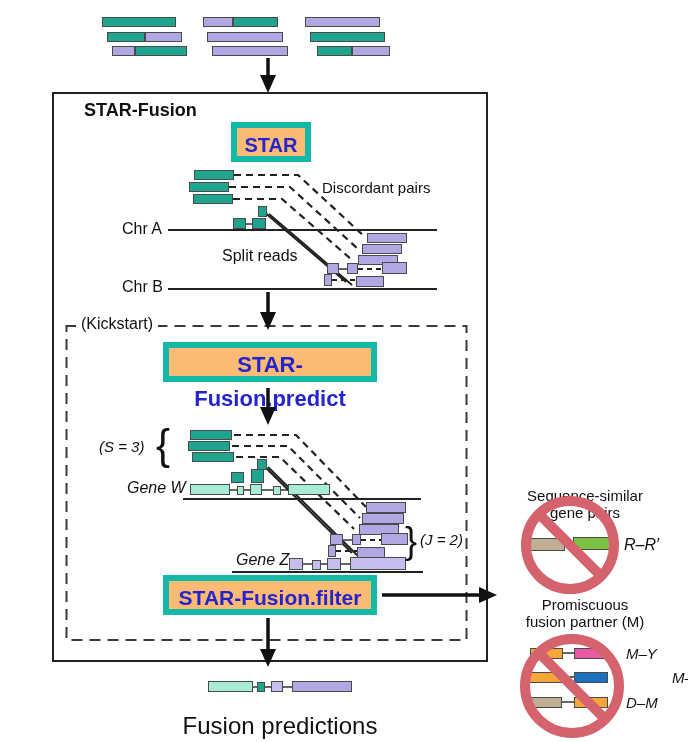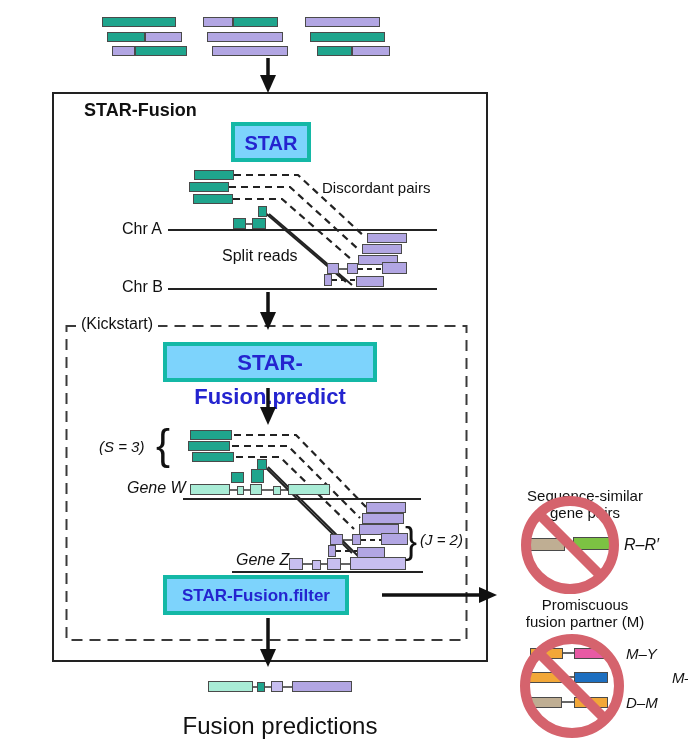--- a/index.html
+++ b/index.html
@@ -7,25 +7,25 @@
           font-family:"Liberation Sans","DejaVu Sans",sans-serif;color:#111;}
   svg.layer{position:absolute;left:0;top:0;width:688px;height:742px;}
   #lines-under{z-index:1;}
   #box-layer{position:absolute;left:0;top:0;z-index:2;width:688px;height:742px;}
   #rect-layer{position:absolute;left:0;top:0;z-index:3;width:688px;height:742px;}
   #label-layer{position:absolute;left:0;top:0;z-index:4;width:688px;height:742px;}
   #lines-over{z-index:5;}
   .rect{position:absolute;border:1px solid #4a4a4a;box-sizing:border-box;}
   .lbl{position:absolute;white-space:nowrap;}
   .outer-box{position:absolute;left:52px;top:92px;width:432px;height:566px;border:2px solid #222;}
-  .blue-box{position:absolute;border:4px solid #14b8a6;background:#7dd3fc;color:#2424cf;
+  .blue-box{position:absolute;border:6px solid #14b8a6;background:#fdba74;color:#2424cf;
             font-weight:bold;text-align:center;box-sizing:border-box;}
   #star-box{left:231px;top:122px;width:80px;height:40px;font-size:20px;line-height:34px;}
   #predict-box{left:163px;top:342px;width:214px;height:40px;font-size:22px;line-height:34px;}
-  #filter-box{left:163px;top:575px;width:186px;height:40px;font-size:17px;line-height:34px;}
+  #filter-box{left:163px;top:575px;width:214px;height:40px;font-size:21px;line-height:34px;}
   .bold{font-weight:bold;}
   .it{font-style:italic;}
   .brace{font-weight:400;color:#111;}
 </style>
 </head>
 <body>
 
 <div id="canvas">
 
   <svg id="lines-under" class="layer">

